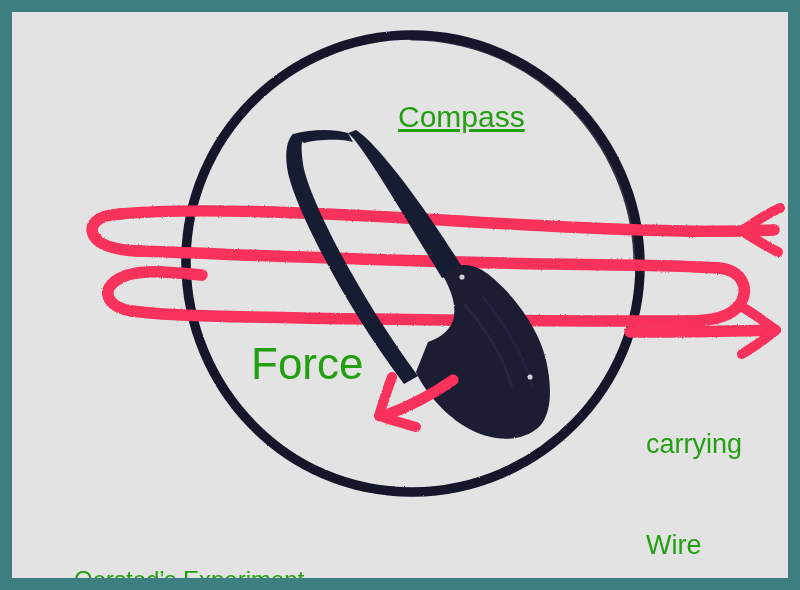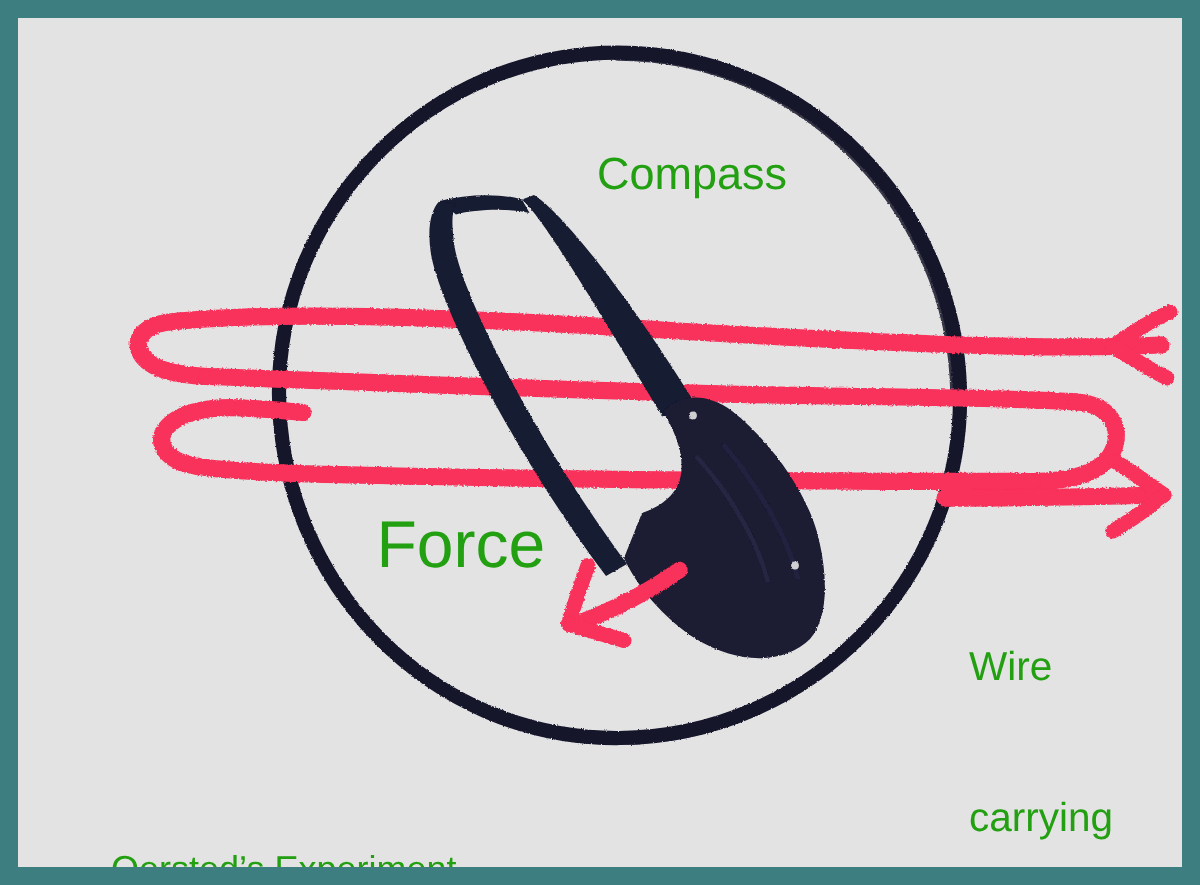--- a/index.html
+++ b/index.html
@@ -33,20 +33,21 @@
     color: #22a011;
     font-family: "Liberation Sans", sans-serif;
     line-height: 1.0;
     white-space: pre;
     user-select: none;
   }
   #label-compass {
     left: 386px;
     top: 90px;
     font-size: 30px;
+    text-decoration: underline;
   }
   #label-force {
     left: 239px;
     top: 330px;
     font-size: 44px;
   }
   #label-wire {
     left: 634px;
     top: 348px;
     font-size: 27px;
@@ -173,22 +174,22 @@
       <path d="M 380 365 C 374 381, 370 394, 367 404" fill="none" stroke="#f8305a" stroke-width="10" stroke-linecap="round"></path>
       <path d="M 404 415 C 390 411, 376 407, 367 404" fill="none" stroke="#f8305a" stroke-width="10" stroke-linecap="round"></path>
     </g>
   </svg>
 
   <div class="label" id="label-compass">Compass</div>
 
   <div class="label" id="label-force">Force</div>
 
   <div class="label" id="label-wire">
+    <span class="cap-line">carrying</span>
     <span class="cap-line">Wire</span>
-    <span class="cap-line">carrying</span>
     
   </div>
 
   <div class="label" id="label-caption">
     <span class="cap-line">Oersted’s Experiment</span>
     
   </div>
 
 </div>
 

